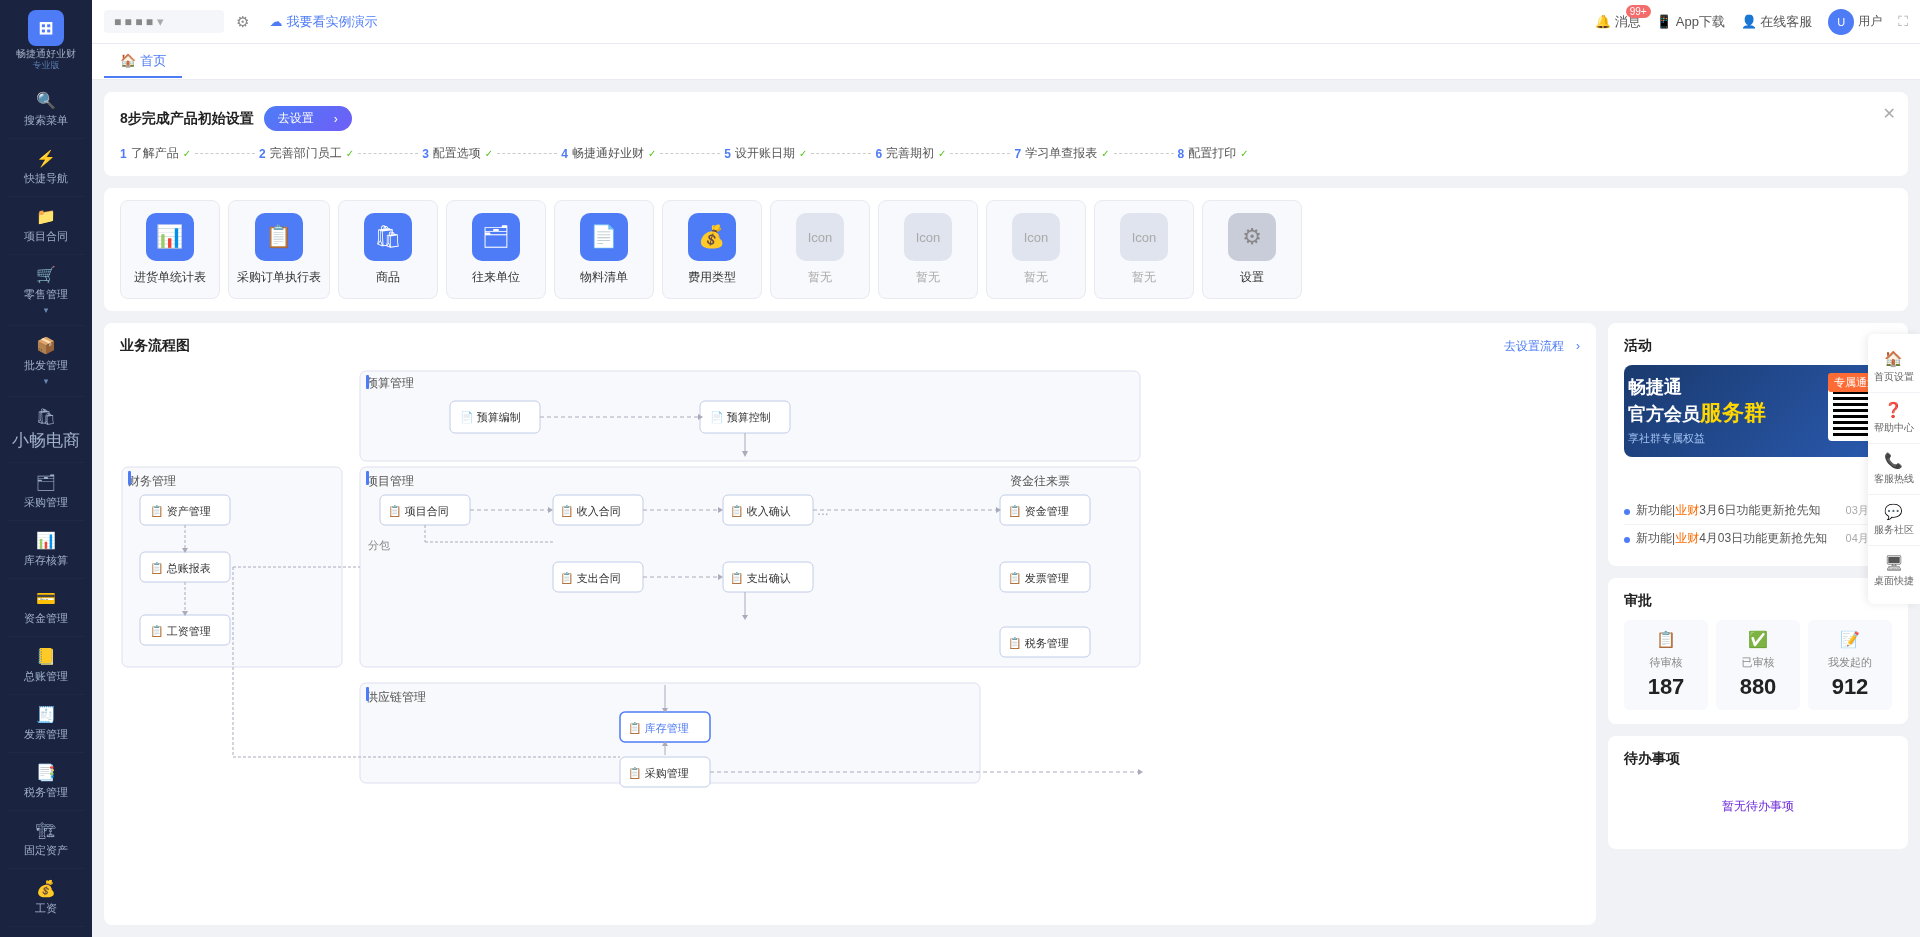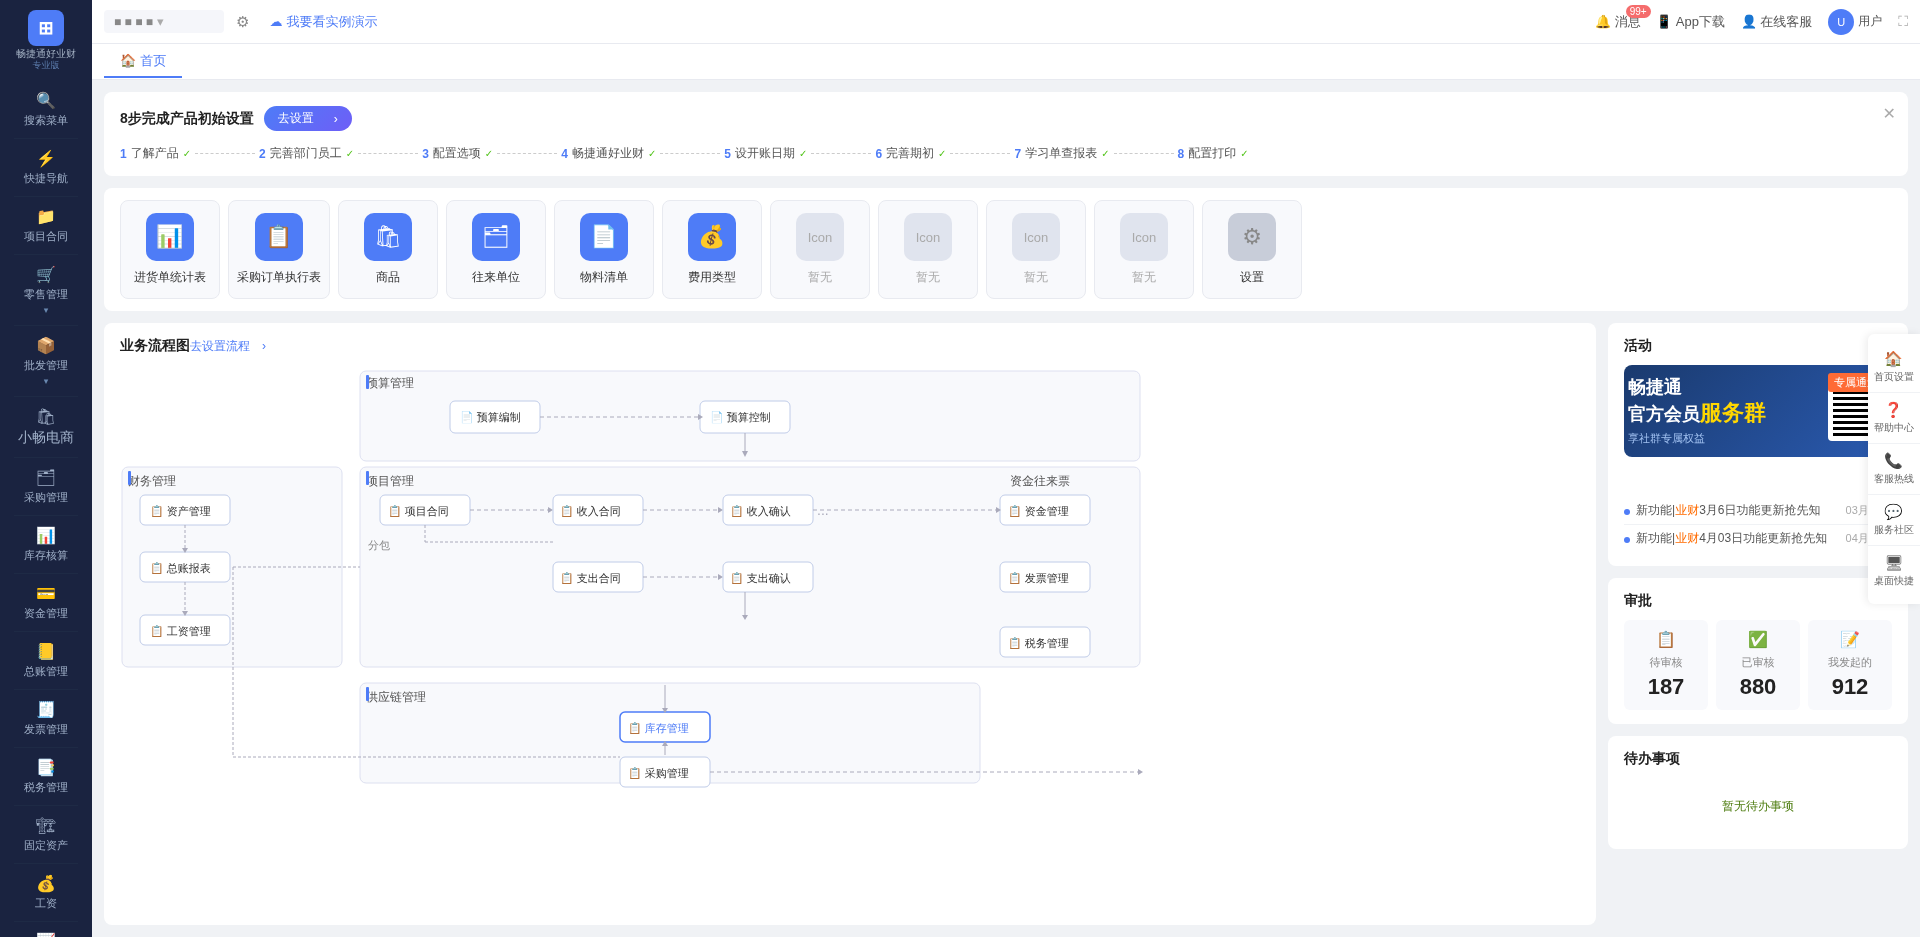--- a/index.html
+++ b/index.html
@@ -191,21 +191,21 @@
     }
 
     .flow-section {
       flex: 1;
       background: #fff;
       border-radius: 8px;
       padding: 14px 16px;
       overflow: auto;
     }
     .flow-header {
-      display: flex; justify-content: flex-start; align-items: center;
+      display: flex; justify-content: space-between; align-items: center;
       margin-bottom: 12px;
     }
     .flow-title { font-size: 14px; font-weight: 600; color: #222; }
     .flow-config { font-size: 12px; color: #4e7cf7; cursor: pointer; display: flex; align-items: center; gap: 12px; }
 
     
     .flow-diagram {
       position: relative;
       min-height: 420px;
       font-size: 11px;
@@ -338,21 +338,21 @@
     <span style="font-size:11px;">零售管理</span>
     <span style="font-size:9px;color:#6a88b0;">▾</span>
   </div>
       <div class="sidebar-item">
     <span style="font-size:16px;">📦</span>
     <span style="font-size:11px;">批发管理</span>
     <span style="font-size:9px;color:#6a88b0;">▾</span>
   </div>
       <div class="sidebar-item">
     <span style="font-size:16px;">🛍</span>
-    <span style="font-size:14px;">小畅电商</span>
+    <span style="font-size:17px;">小畅电商</span>
 
   </div>
       <div class="sidebar-item">
     <span style="font-size:16px;">🗂</span>
     <span style="font-size:11px;">采购管理</span>
 
   </div>
       <div class="sidebar-item">
     <span style="font-size:16px;">📊</span>
     <span style="font-size:11px;">库存核算</span>
@@ -726,21 +726,21 @@
       <span class="approval-icon blue">📝</span>
     </div>
     <div class="approval-label">我发起的</div>
     <div class="approval-count">912</div>
   </div>
               </div>
           </div>
 
           <div class="panel-card">
             <div class="panel-title">待办事项</div>
-            <div style="color:#4d7c0f;font-size:12px;text-align:center;padding:20px 0;">暂无待办事项</div>
+            <div style="color:#6d28d9;font-size:12px;text-align:center;padding:20px 0;">暂无待办事项</div>
           </div>
         </div>
       </div>
     </div>
 
     <div class="right-quicknav" id="right-quicknav-container">
         <div class="rqn-item">
     <div class="rqn-icon">🏠</div>
     <div style="font-size:10px;color:#666;">首页设置</div>
   </div>

